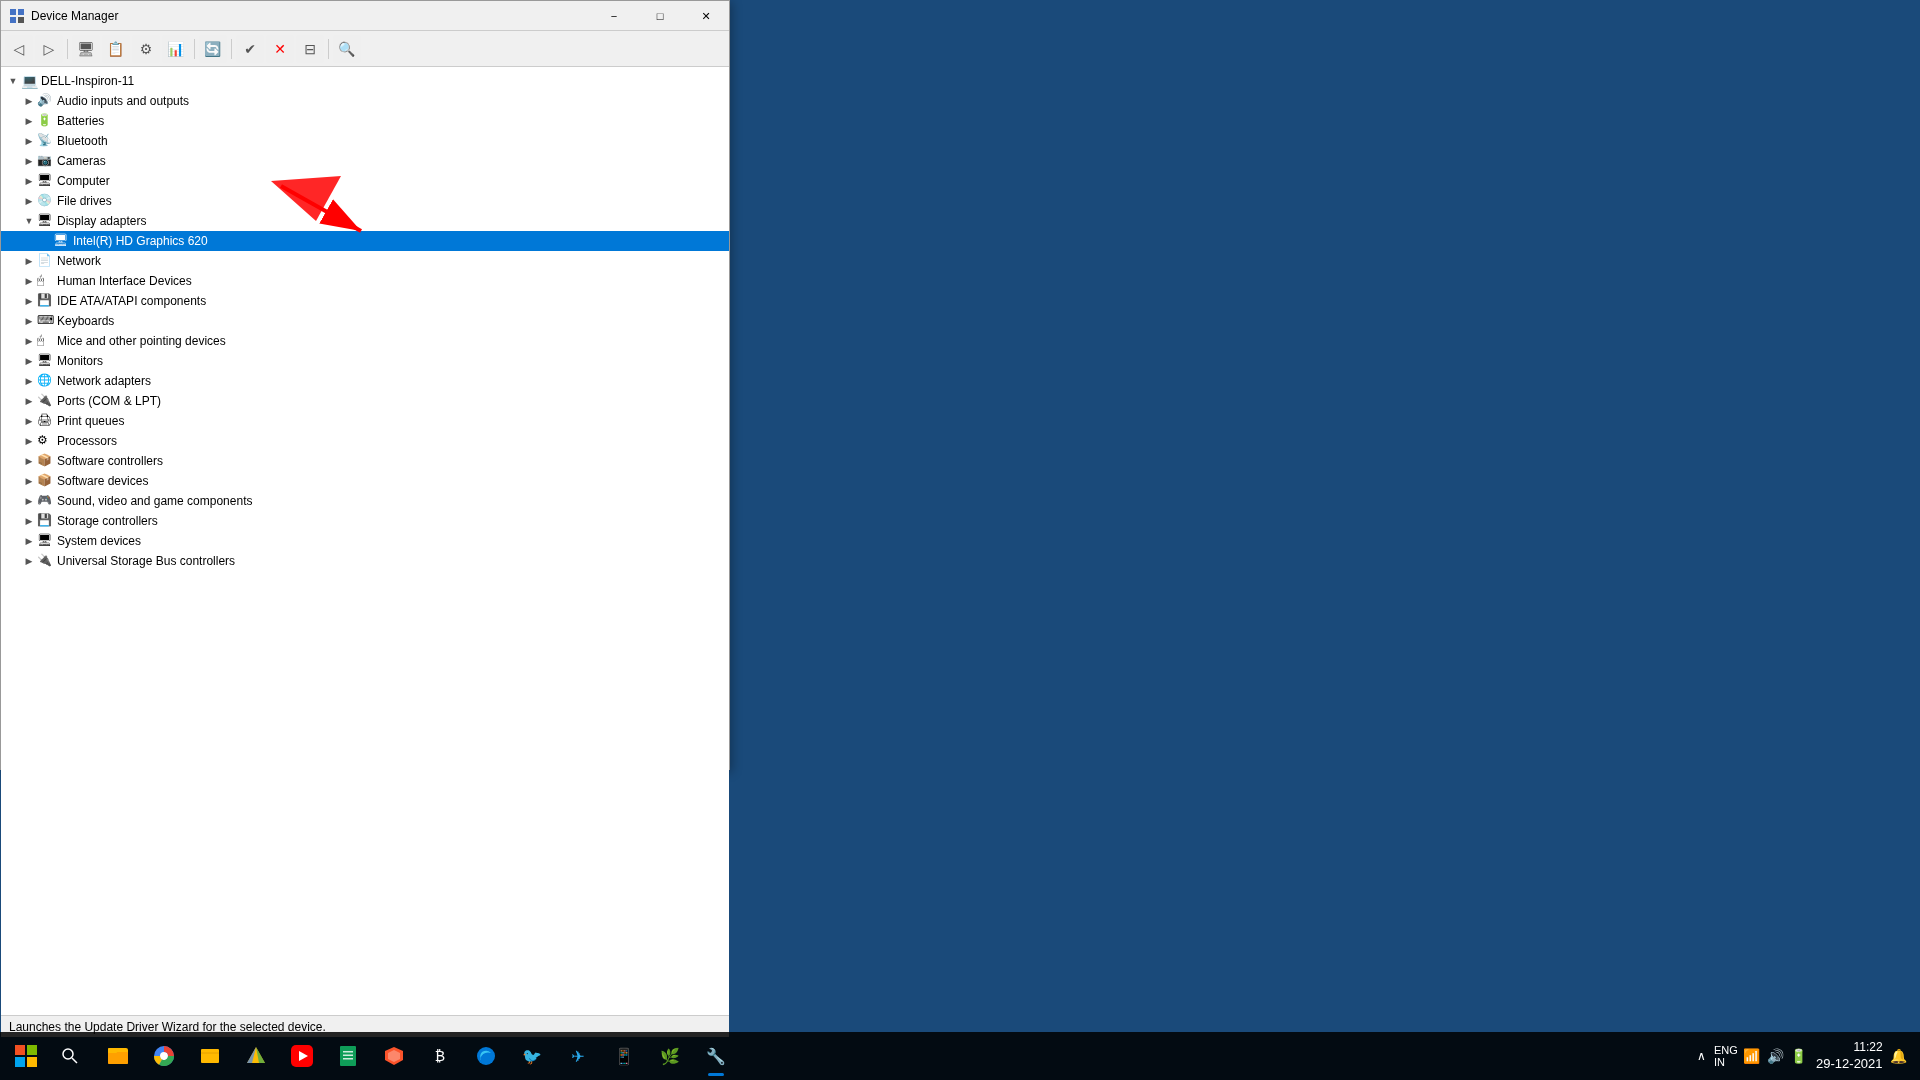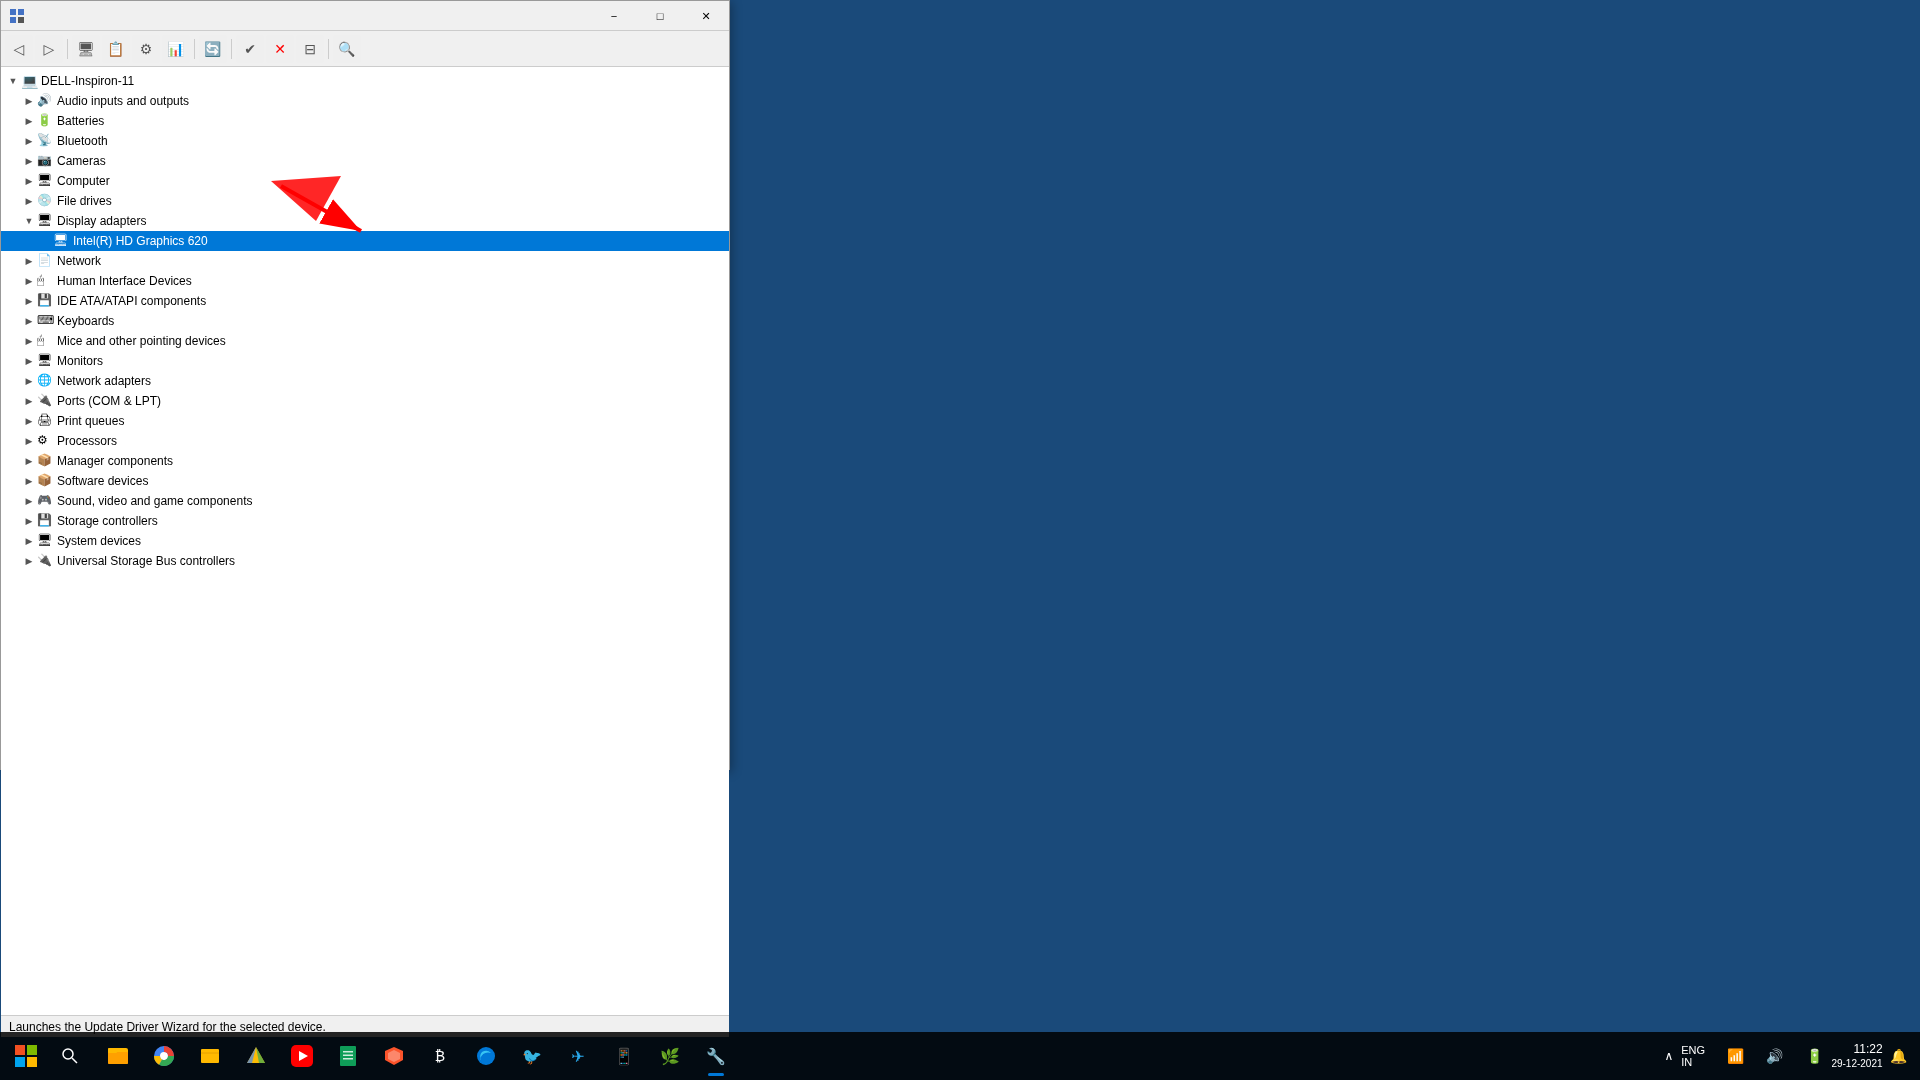--- a/index.html
+++ b/index.html
@@ -172,21 +172,21 @@
       bottom: 2px;
       left: 50%; transform: translateX(-50%);
       width: 16px; height: 3px;
       background: #0078d7; border-radius: 2px;
     }
     .taskbar-right {
       display: flex; align-items: center; gap: 8px;
       padding: 0 8px; color: white; font-size: 11px;
     }
     .taskbar-clock { text-align: right; line-height: 1.4; }
-    .systray-icons { display: flex; align-items: center; gap: 22px; font-size: 14px; }
+    .systray-icons { display: flex; align-items: center; gap: 6px; font-size: 14px; }
 
     .window-frame {
       position: absolute;
       top: 0; left: 0;
       width: 730px;
       height: 770px;
       background: white;
       border: 1px solid #999;
       box-shadow: 2px 2px 10px rgba(0,0,0,0.3);
     }
@@ -200,20 +200,21 @@
 
   <div class="title-bar">
     <div class="title-bar-icon">
       <svg width="16" height="16" viewBox="0 0 16 16">
           <rect x="1" y="1" width="6" height="6" fill="#4472C4"></rect>
           <rect x="9" y="1" width="6" height="6" fill="#4472C4"></rect>
           <rect x="1" y="9" width="6" height="6" fill="#4472C4"></rect>
           <rect x="9" y="9" width="6" height="6" fill="#555"></rect>
         </svg>
     </div>
+    <span class="title-bar-title">Device Manager</span>
     <div class="title-bar-controls">
       <button class="title-bar-btn">−</button>
       <button class="title-bar-btn">□</button>
       <button class="title-bar-btn close">✕</button>
     </div>
   </div>
 
 
   <div class="toolbar">
     <button class="toolbar-btn" title="Back">◁</button>
@@ -346,21 +347,21 @@
 
       <div class="tree-item" style="padding-left:20px;">
         <div class="tree-toggle">▶</div>
         <span class="tree-icon" style="font-size:12px;">⚙</span>
         <span class="tree-label">Processors</span>
       </div>
 
       <div class="tree-item" style="padding-left:20px;">
         <div class="tree-toggle">▶</div>
         <span class="tree-icon" style="font-size:12px;">📦</span>
-        <span class="tree-label">Manager components</span>
+        <span class="tree-label">Software controllers</span>
       </div>
 
       <div class="tree-item" style="padding-left:20px;">
         <div class="tree-toggle">▶</div>
         <span class="tree-icon" style="font-size:12px;">📦</span>
         <span class="tree-label">Software devices</span>
       </div>
 
       <div class="tree-item" style="padding-left:20px;">
         <div class="tree-toggle">▶</div>
@@ -490,17 +491,17 @@
   <div class="taskbar-right">
     <div style="color:white;font-size:12px;">∧</div>
     <div class="systray-icons">
       <span style="color:white;font-size:11px;">ENG<br>IN</span>
       <span style="color:white;font-size:14px;">📶</span>
       <span style="color:white;font-size:14px;">🔊</span>
       <span style="color:white;font-size:14px;">🔋</span>
     </div>
     <div class="taskbar-clock">
       <div style="color:white;font-size:12px;">11:22</div>
-      <div style="color:white;font-size:10px;">29-12-2021</div>
+      <div style="color:white;font-size:13px;">29-12-2021</div>
     </div>
     <div style="color:white;font-size:14px;">🔔</div>
   </div>
 </div>
 
 </body></html>

